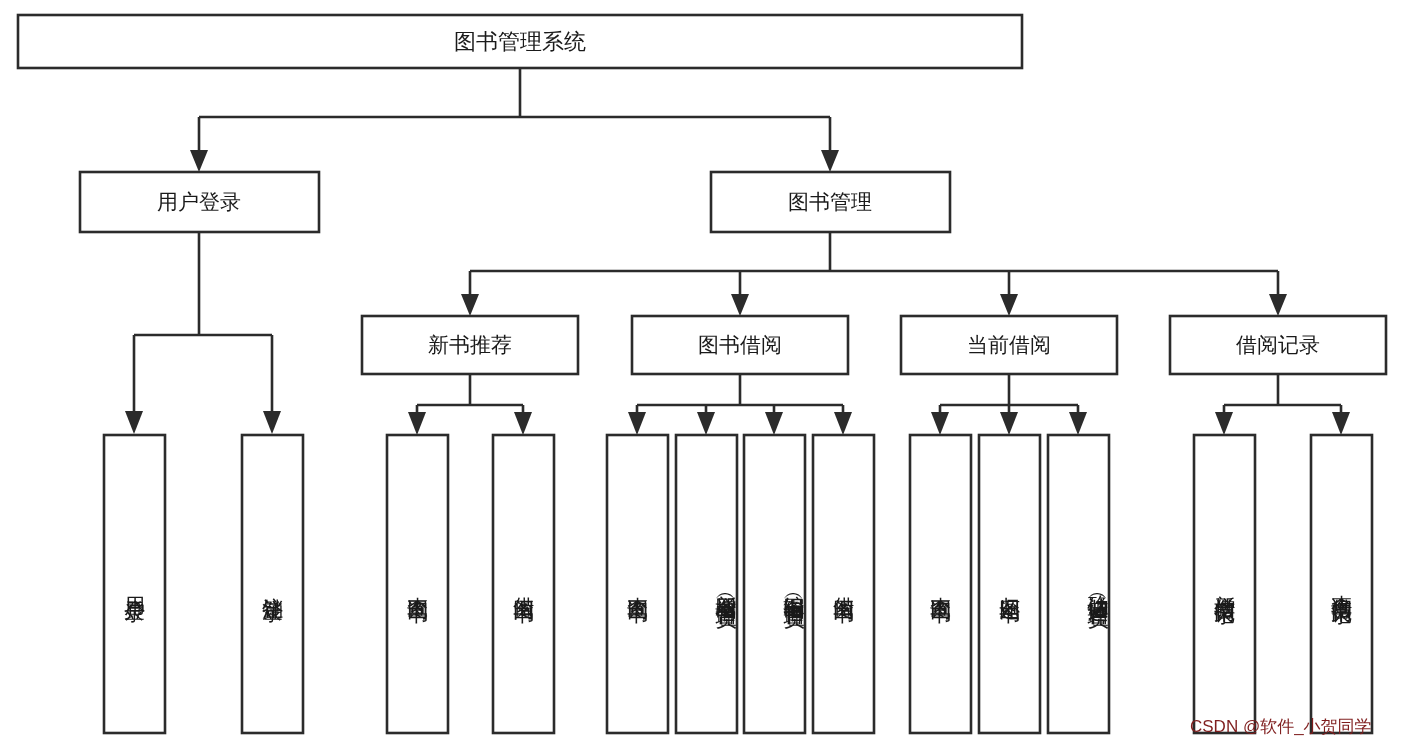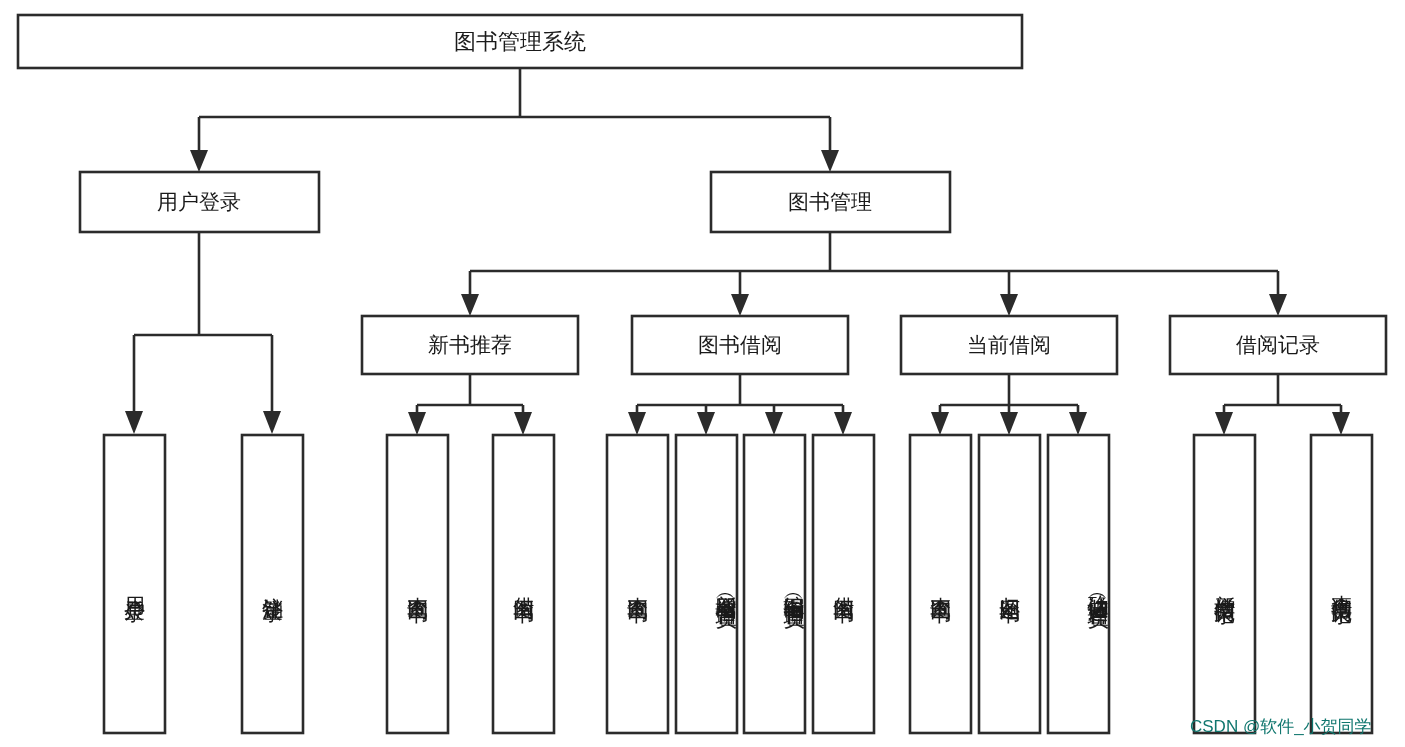--- a/index.html
+++ b/index.html
@@ -67,21 +67,21 @@
     display: flex;
     align-items: center;
     justify-content: center;
     pointer-events: none;
     user-select: none;
   }
   .watermark {
     position: absolute;
     font-family: "Liberation Sans", "DejaVu Sans", sans-serif;
     font-size: 17px;
-    color: #0f766e;
+    color: #7f1d1d;
     white-space: nowrap;
     user-select: none;
     text-align: right;
   }
 </style>
 </head>
 <body>
 
 <div id="diagram-root">
 

